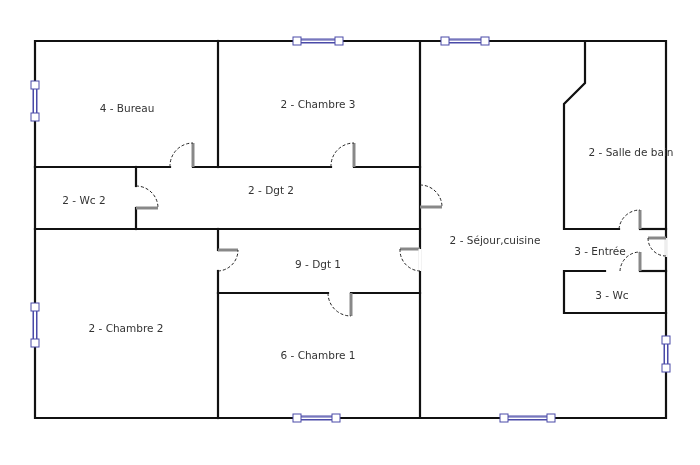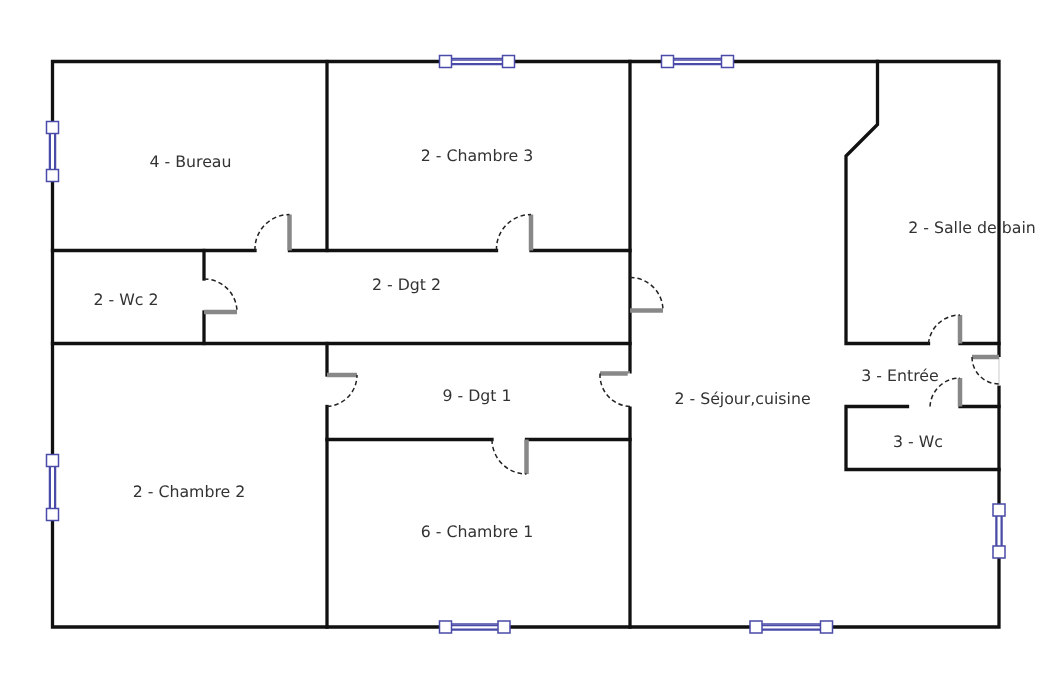--- a/index.html
+++ b/index.html
@@ -142,19 +142,19 @@
       <rect x="662" y="336" width="8" height="8"></rect>
         <rect x="662" y="364" width="8" height="8"></rect>
     </g>
   </g>
 </svg>
 
 <div class="room-label" style="left:127px;top:108px">4 - Bureau</div>
 <div class="room-label" style="left:318px;top:104px">2 - Chambre 3</div>
 <div class="room-label" style="left:84px;top:200px">2 - Wc 2</div>
 <div class="room-label" style="left:271px;top:190px">2 - Dgt 2</div>
-<div class="room-label" style="left:648px;top:152px">2 - Salle de bain</div>
-<div class="room-label" style="left:495px;top:266px">2 - Séjour,cuisine</div>
+<div class="room-label" style="left:631px;top:152px">2 - Salle de bain</div>
+<div class="room-label" style="left:495px;top:240px">2 - Séjour,cuisine</div>
 <div class="room-label" style="left:600px;top:251px">3 - Entrée</div>
 <div class="room-label" style="left:318px;top:264px">9 - Dgt 1</div>
 <div class="room-label" style="left:612px;top:295px">3 - Wc</div>
 <div class="room-label" style="left:126px;top:328px">2 - Chambre 2</div>
 <div class="room-label" style="left:318px;top:355px">6 - Chambre 1</div>
 
 </body></html>

